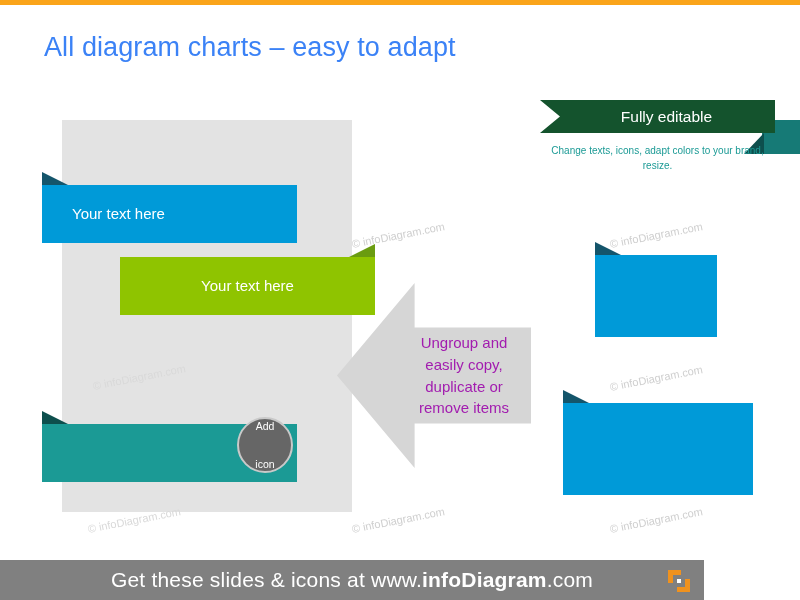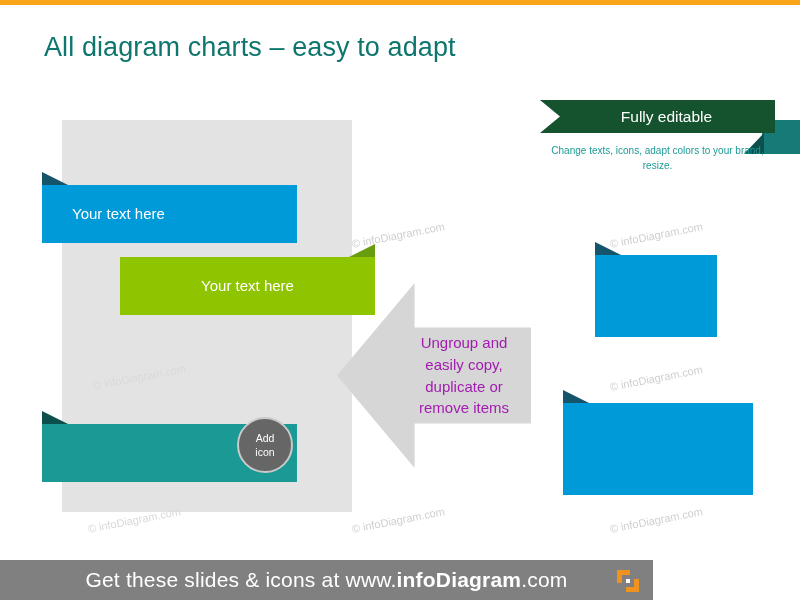--- a/index.html
+++ b/index.html
@@ -27,21 +27,21 @@
     left: 0; top: 0;
     width: 800px; height: 5px;
     background: #faa41a;
   }
 
   
   .slide-title {
     position: absolute;
     left: 44px; top: 32px;
     font-size: 27px;
-    color: #0f766e;
+    color: #3b82f6;
     letter-spacing: 0.1px;
     white-space: nowrap;
   }
 
   
   .grey-panel {
     position: absolute;
     left: 62px; top: 120px;
     width: 290px; height: 392px;
     background: #e3e3e3;
@@ -105,21 +105,21 @@
     position: absolute;
     left: 195px; top: -7px;
     width: 56px; height: 56px;
     border-radius: 50%;
     background: #666666;
     border: 2px solid #c9c9c9;
     box-sizing: border-box;
     display: flex;
     flex-direction: column;
     align-items: center;
-    justify-content: center;
+    justify-content: space-between;
     color: #ffffff;
     font-size: 10.5px;
     line-height: 1.35;
   }
 
   
   .big-arrow {
     position: absolute;
     left: 337px; top: 283px;
     width: 194px; height: 185px;
@@ -200,21 +200,21 @@
     transform-origin: left center;
     white-space: nowrap;
     pointer-events: none;
   }
   .wm.light { color: #d9d9d9; }
 
   
   .footer {
     position: absolute;
     left: 0; bottom: 0;
-    width: 653px; height: 40px;
+    width: 704px; height: 40px;
     background: #808080;
     display: flex;
     align-items: center;
     justify-content: center;
     margin-top: 45px;
   }
   .footer-text {
     color: #ffffff;
     font-size: 21px;
     letter-spacing: 0.2px;

